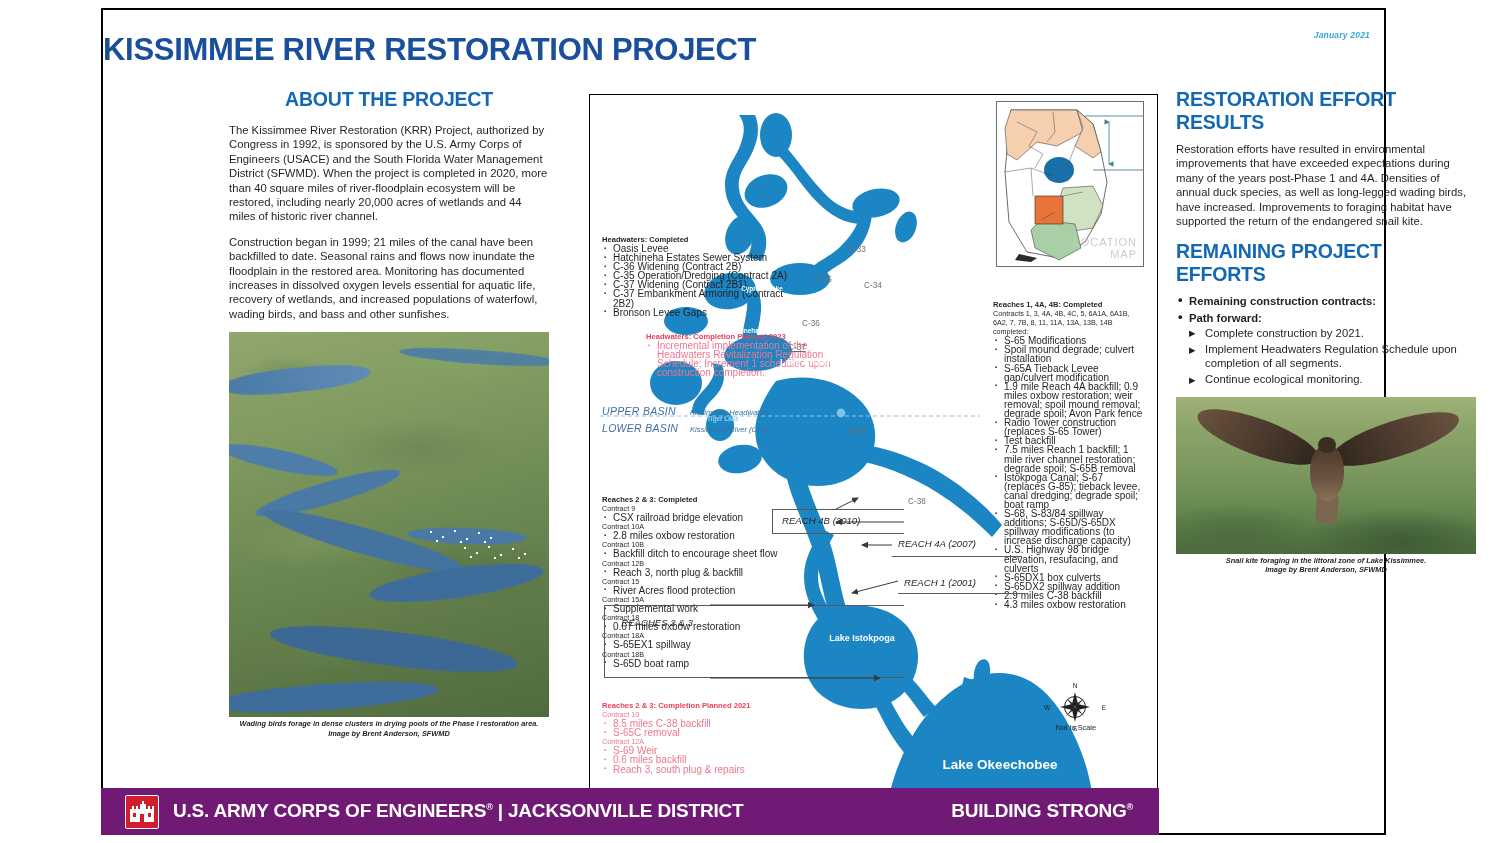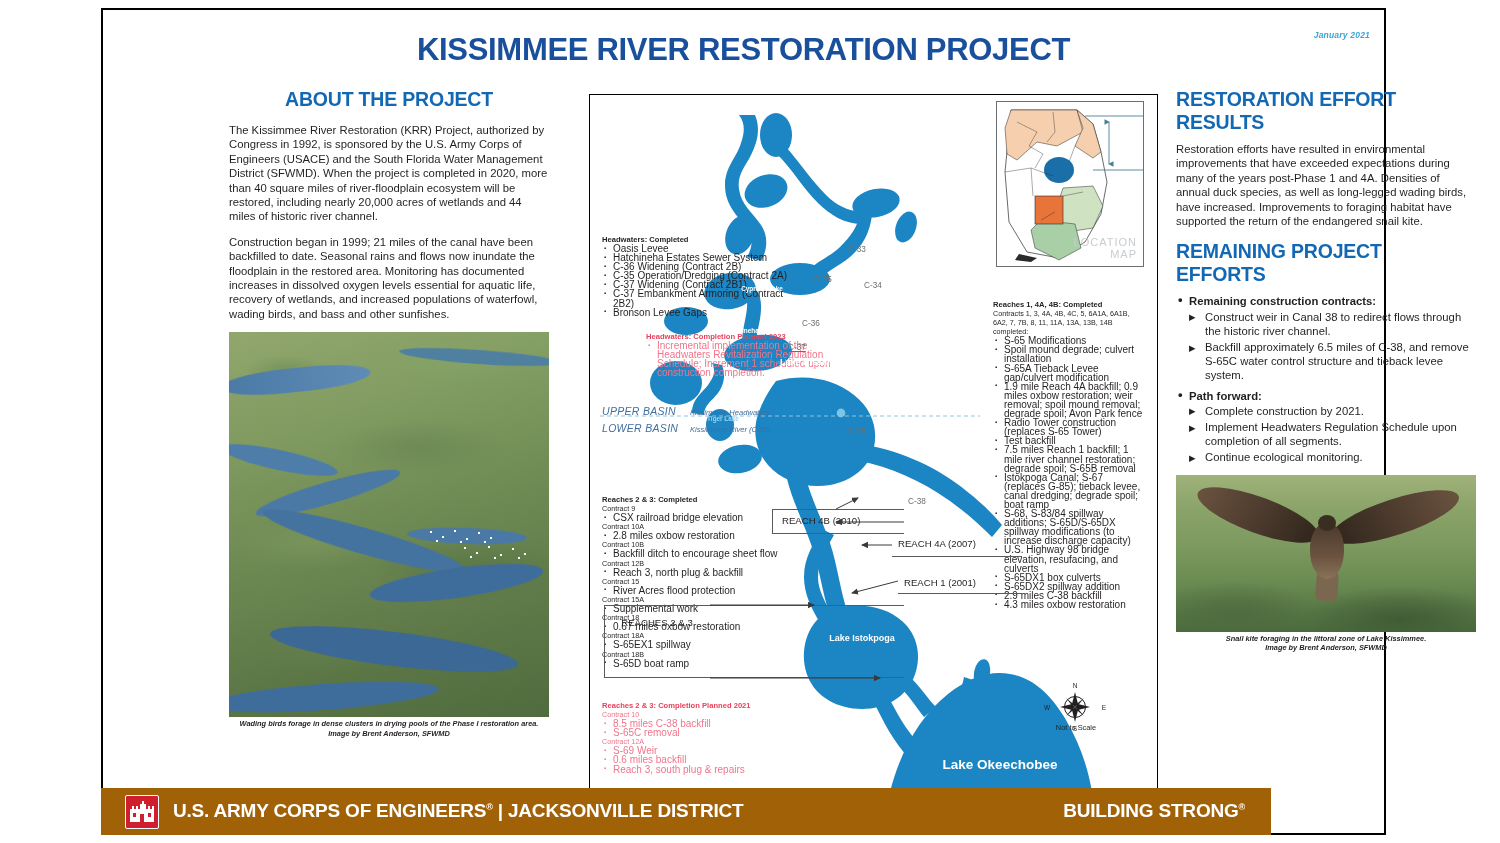--- a/index.html
+++ b/index.html
@@ -9,21 +9,21 @@
 
   
   #frame{position:absolute;left:101px;top:8px;width:1285px;height:827px;border:2px solid #000;background:#fff;box-sizing:border-box;}
 
   .side-white{position:absolute;top:0;height:843px;width:101px;background:#fff;}
   .side-left{left:0;}
   .side-right{right:0;width:114px;}
 
   
   #date-stamp{position:absolute;right:14px;top:20px;font-size:8.5px;font-style:italic;font-weight:bold;color:#3da3d8;letter-spacing:.2px;}
-  #poster-title{position:absolute;left:0;right:0;top:22px;text-align:center;font-size:31px;font-weight:bold;color:#1a4f9c;letter-spacing:-.3px;font-family:"Liberation Sans",sans-serif;}
+  #poster-title{position:absolute;left:0;right:0;top:22px;text-align:left;font-size:31px;font-weight:bold;color:#1a4f9c;letter-spacing:-.3px;font-family:"Liberation Sans",sans-serif;}
 
   
   .col-head{color:#1368b4;font-size:19.5px;font-weight:bold;letter-spacing:-.2px;}
   .body-text{font-size:11.3px;line-height:14.4px;color:#231f20;text-align:left;}
   .body-text p{margin:0 0 11px 0;}
 
   #col-left{position:absolute;left:126px;top:78px;width:320px;}
   #col-left .col-head{text-align:center;margin-bottom:12px;}
 
   #col-right{position:absolute;left:1073px;top:78px;width:300px;}
@@ -101,39 +101,39 @@
   .mt-head.red{color:#e8415c;}
   .mt-body{font-size:7.2px;line-height:9.1px;}
   ul.mlist{list-style:none;margin:0;padding:0;}
   ul.mlist>li{position:relative;padding-left:11px;margin:0;font-size:10px;line-height:9.1px;}
   ul.mlist>li::before{content:"\25AA";position:absolute;left:2px;top:-0.5px;font-size:6px;}
   ul.mlist.red>li{color:#f0758c;}
   .contract-line{font-size:7.2px;line-height:9.1px;}
   .contract-line.red{color:#f0758c;}
 
   .reach-box{position:absolute;border:0.8px solid #5a5a5a;box-sizing:border-box;}
-  .reach-label{position:absolute;font-size:9.6px;color:#231f20;white-space:nowrap;}
+  .reach-label{position:absolute;font-style:italic;font-size:9.6px;color:#231f20;white-space:nowrap;}
   .canal-label{position:absolute;font-size:8.2px;color:#6d6e71;white-space:nowrap;}
   .lake-label{position:absolute;font-size:6.4px;font-weight:bold;color:#ffffff;text-align:center;line-height:7px;white-space:nowrap;}
   .lake-label.big{font-size:9px;line-height:10px;}
   .lake-label.okee{font-size:13.5px;}
   .basin-label{position:absolute;font-style:italic;font-size:10.5px;color:#3f6f9e;letter-spacing:.3px;}
   .basin-sub{position:absolute;font-style:italic;font-size:7.6px;color:#3f6f9e;}
   .struct-label{position:absolute;font-size:8.4px;color:#6d6e71;}
 
   
   #inset{position:absolute;left:406px;top:6px;width:148px;height:166px;border:1px solid #6d6e71;background:#fff;box-sizing:border-box;overflow:hidden;}
   #inset-title{position:absolute;right:6px;bottom:6px;font-size:11px;color:#c9ccce;letter-spacing:1px;text-align:right;line-height:12px;}
 
   
   #compass{position:absolute;left:452px;top:586px;width:66px;height:52px;}
   #compass-cap{position:absolute;left:446px;top:628px;width:80px;text-align:center;font-size:7.4px;color:#231f20;}
 
   
-  #footer{position:absolute;left:101px;top:788px;width:1170px;height:47px;background:#a16207;box-sizing:border-box;}
+  #footer{position:absolute;left:101px;top:788px;width:1058px;height:47px;background:#701a75;box-sizing:border-box;}
   #castle{position:absolute;left:24px;top:7px;width:32px;height:32px;background:#cf1f2e;border:1.5px solid #fff;border-radius:2px;}
   #castle svg{position:absolute;left:3px;top:4px;}
   #footer-left{position:absolute;left:72px;top:12px;font-size:19px;font-weight:bold;color:#fff;letter-spacing:-.2px;}
   #footer-right{position:absolute;right:26px;top:12px;font-size:19px;font-weight:bold;color:#fff;letter-spacing:-.2px;}
   .sup{font-size:9px;vertical-align:super;}
 </style>
 </head>
 <body>
 
 <div id="poster">
@@ -176,24 +176,20 @@
       <div class="col-head" style="margin-bottom:8px;">RESTORATION EFFORT RESULTS</div>
       <div class="body-text">
         <p>Restoration efforts have resulted in environmental improvements that have exceeded expectations during many of the years post-Phase 1 and 4A. Densities of annual duck species, as well as long-legged wading birds, have increased. Improvements to foraging habitat have supported the return of the endangered snail kite.</p>
       </div>
 
       <div class="col-head" style="margin:12px 0 8px 0;">REMAINING PROJECT EFFORTS</div>
 
       <ul class="bl">
         <li>
           <span>Remaining construction contracts:</span>
-          <ul class="sub">
-            <li>Construct weir in Canal 38 to redirect flows through the historic river channel.</li>
-            <li>Backfill approximately 6.5 miles of C-38, and remove S-65C water control structure and tieback levee system.</li>
-          </ul>
         </li>
         <li>
           <span>Path forward:</span>
           <ul class="sub">
             <li>Complete construction by 2021.</li>
             <li>Implement Headwaters Regulation Schedule upon completion of all segments.</li>
             <li>Continue ecological monitoring.</li>
           </ul>
         </li>
       </ul>

